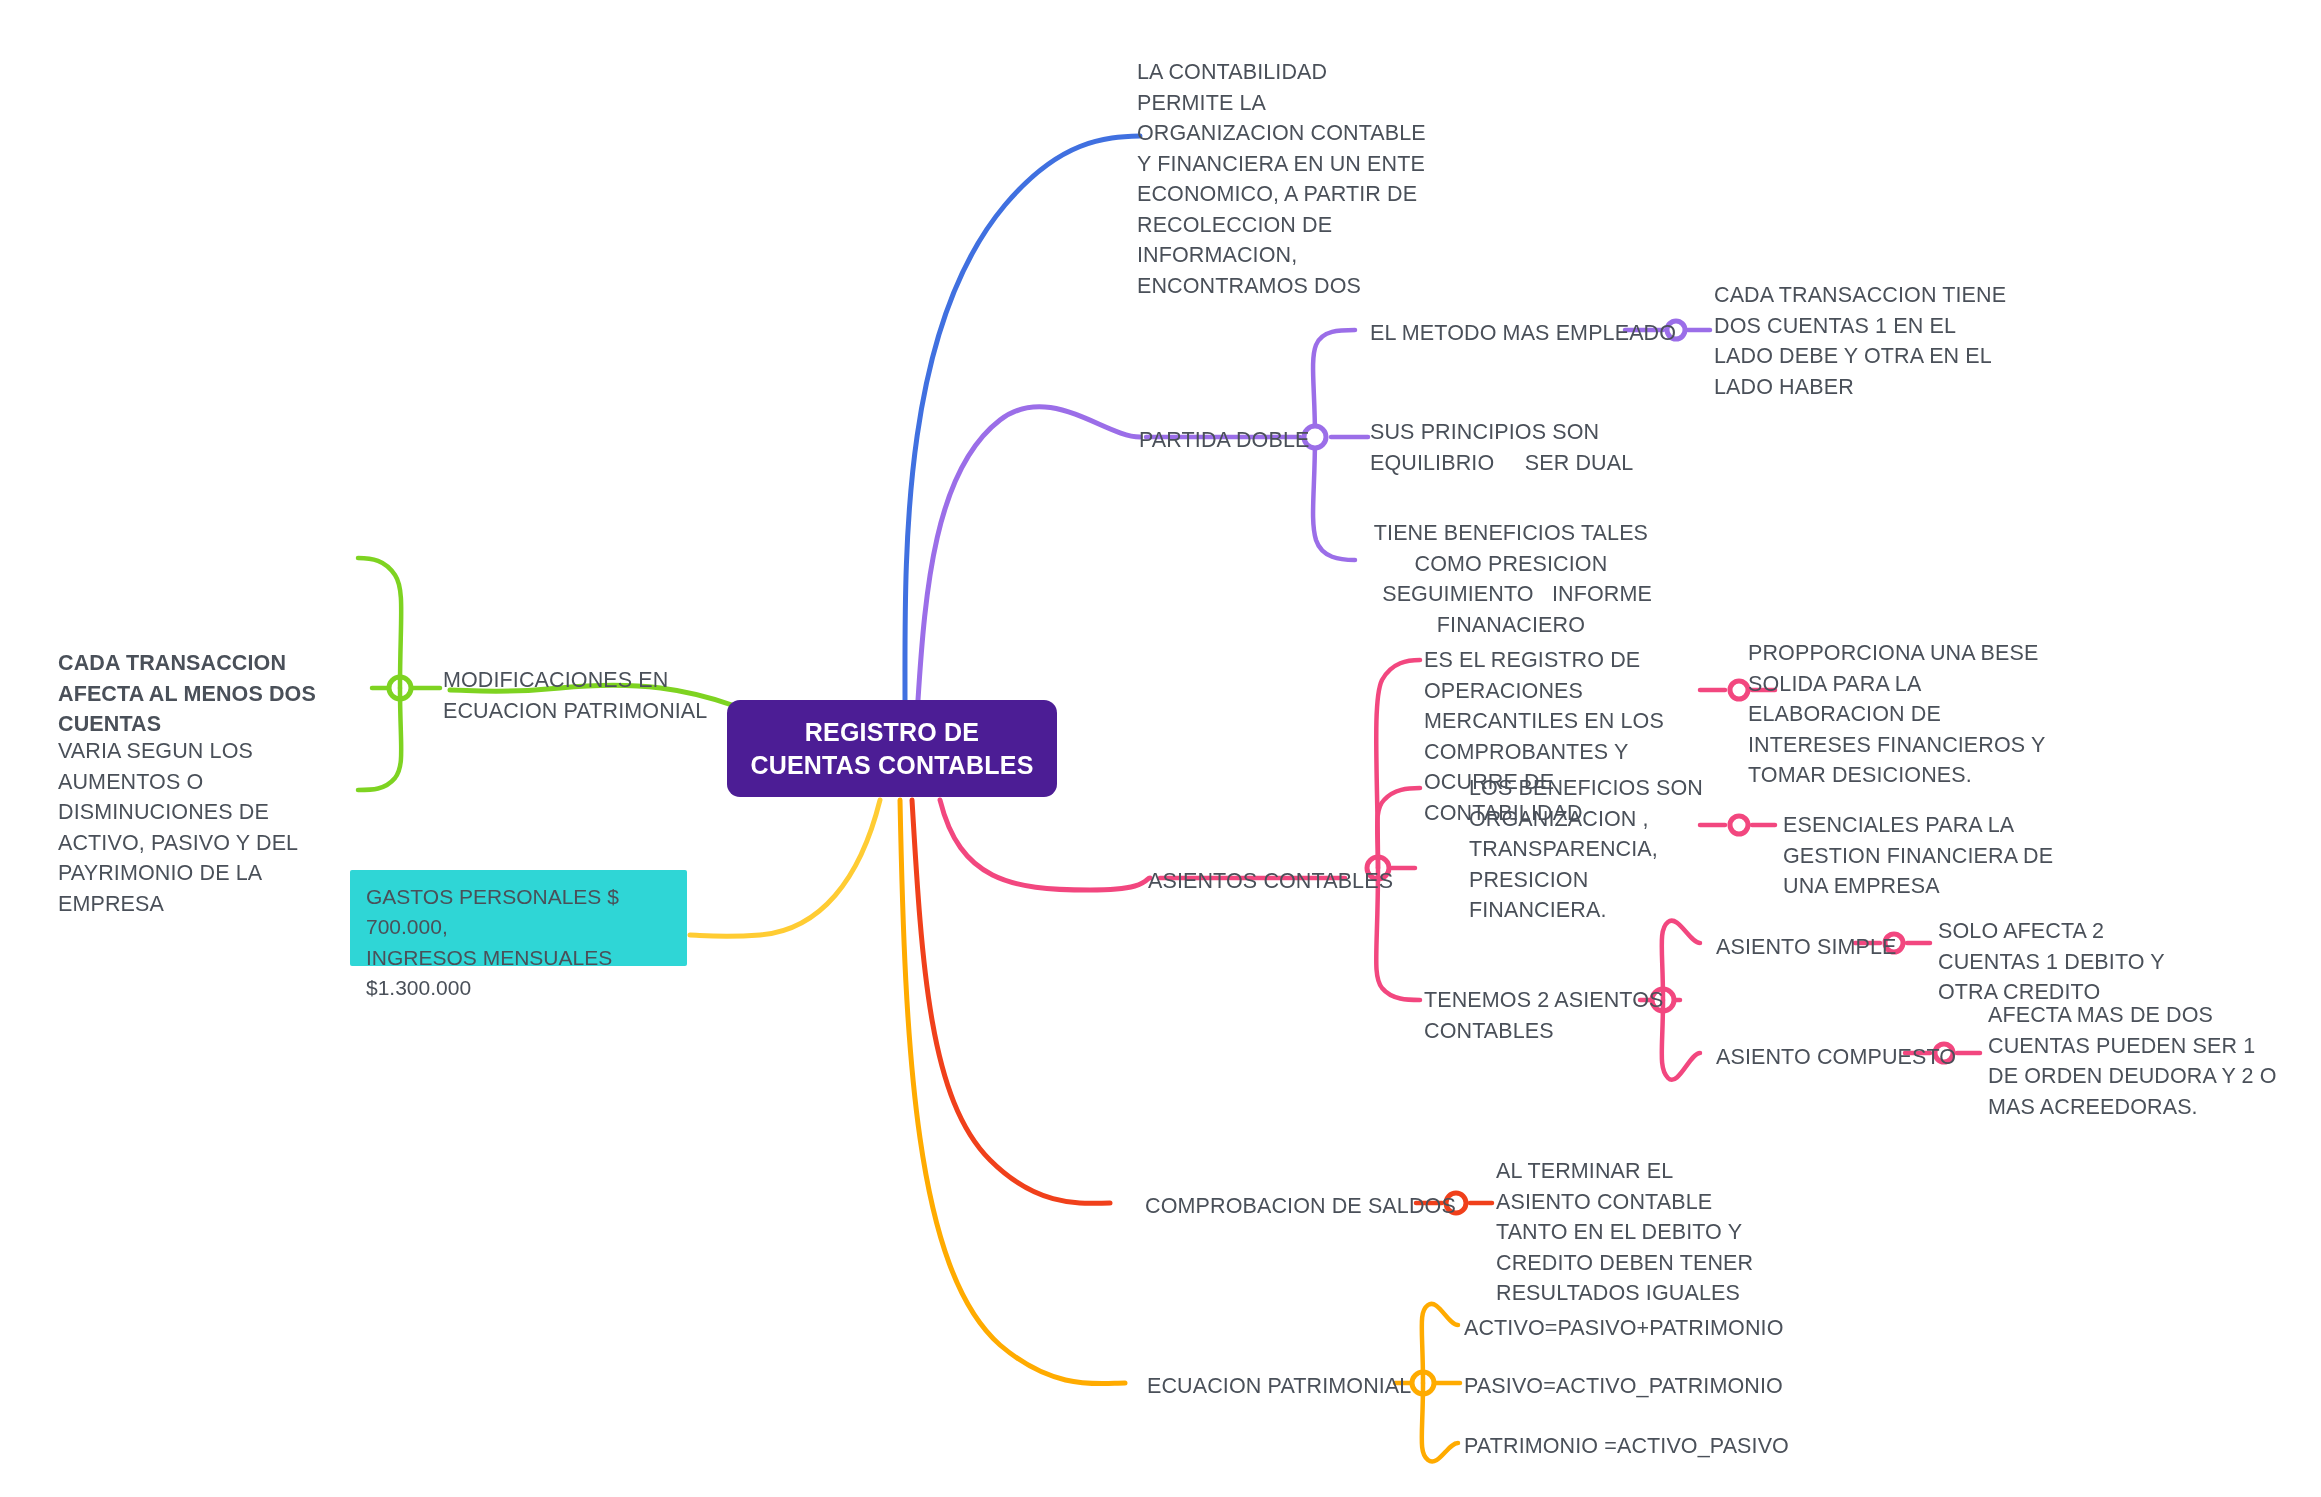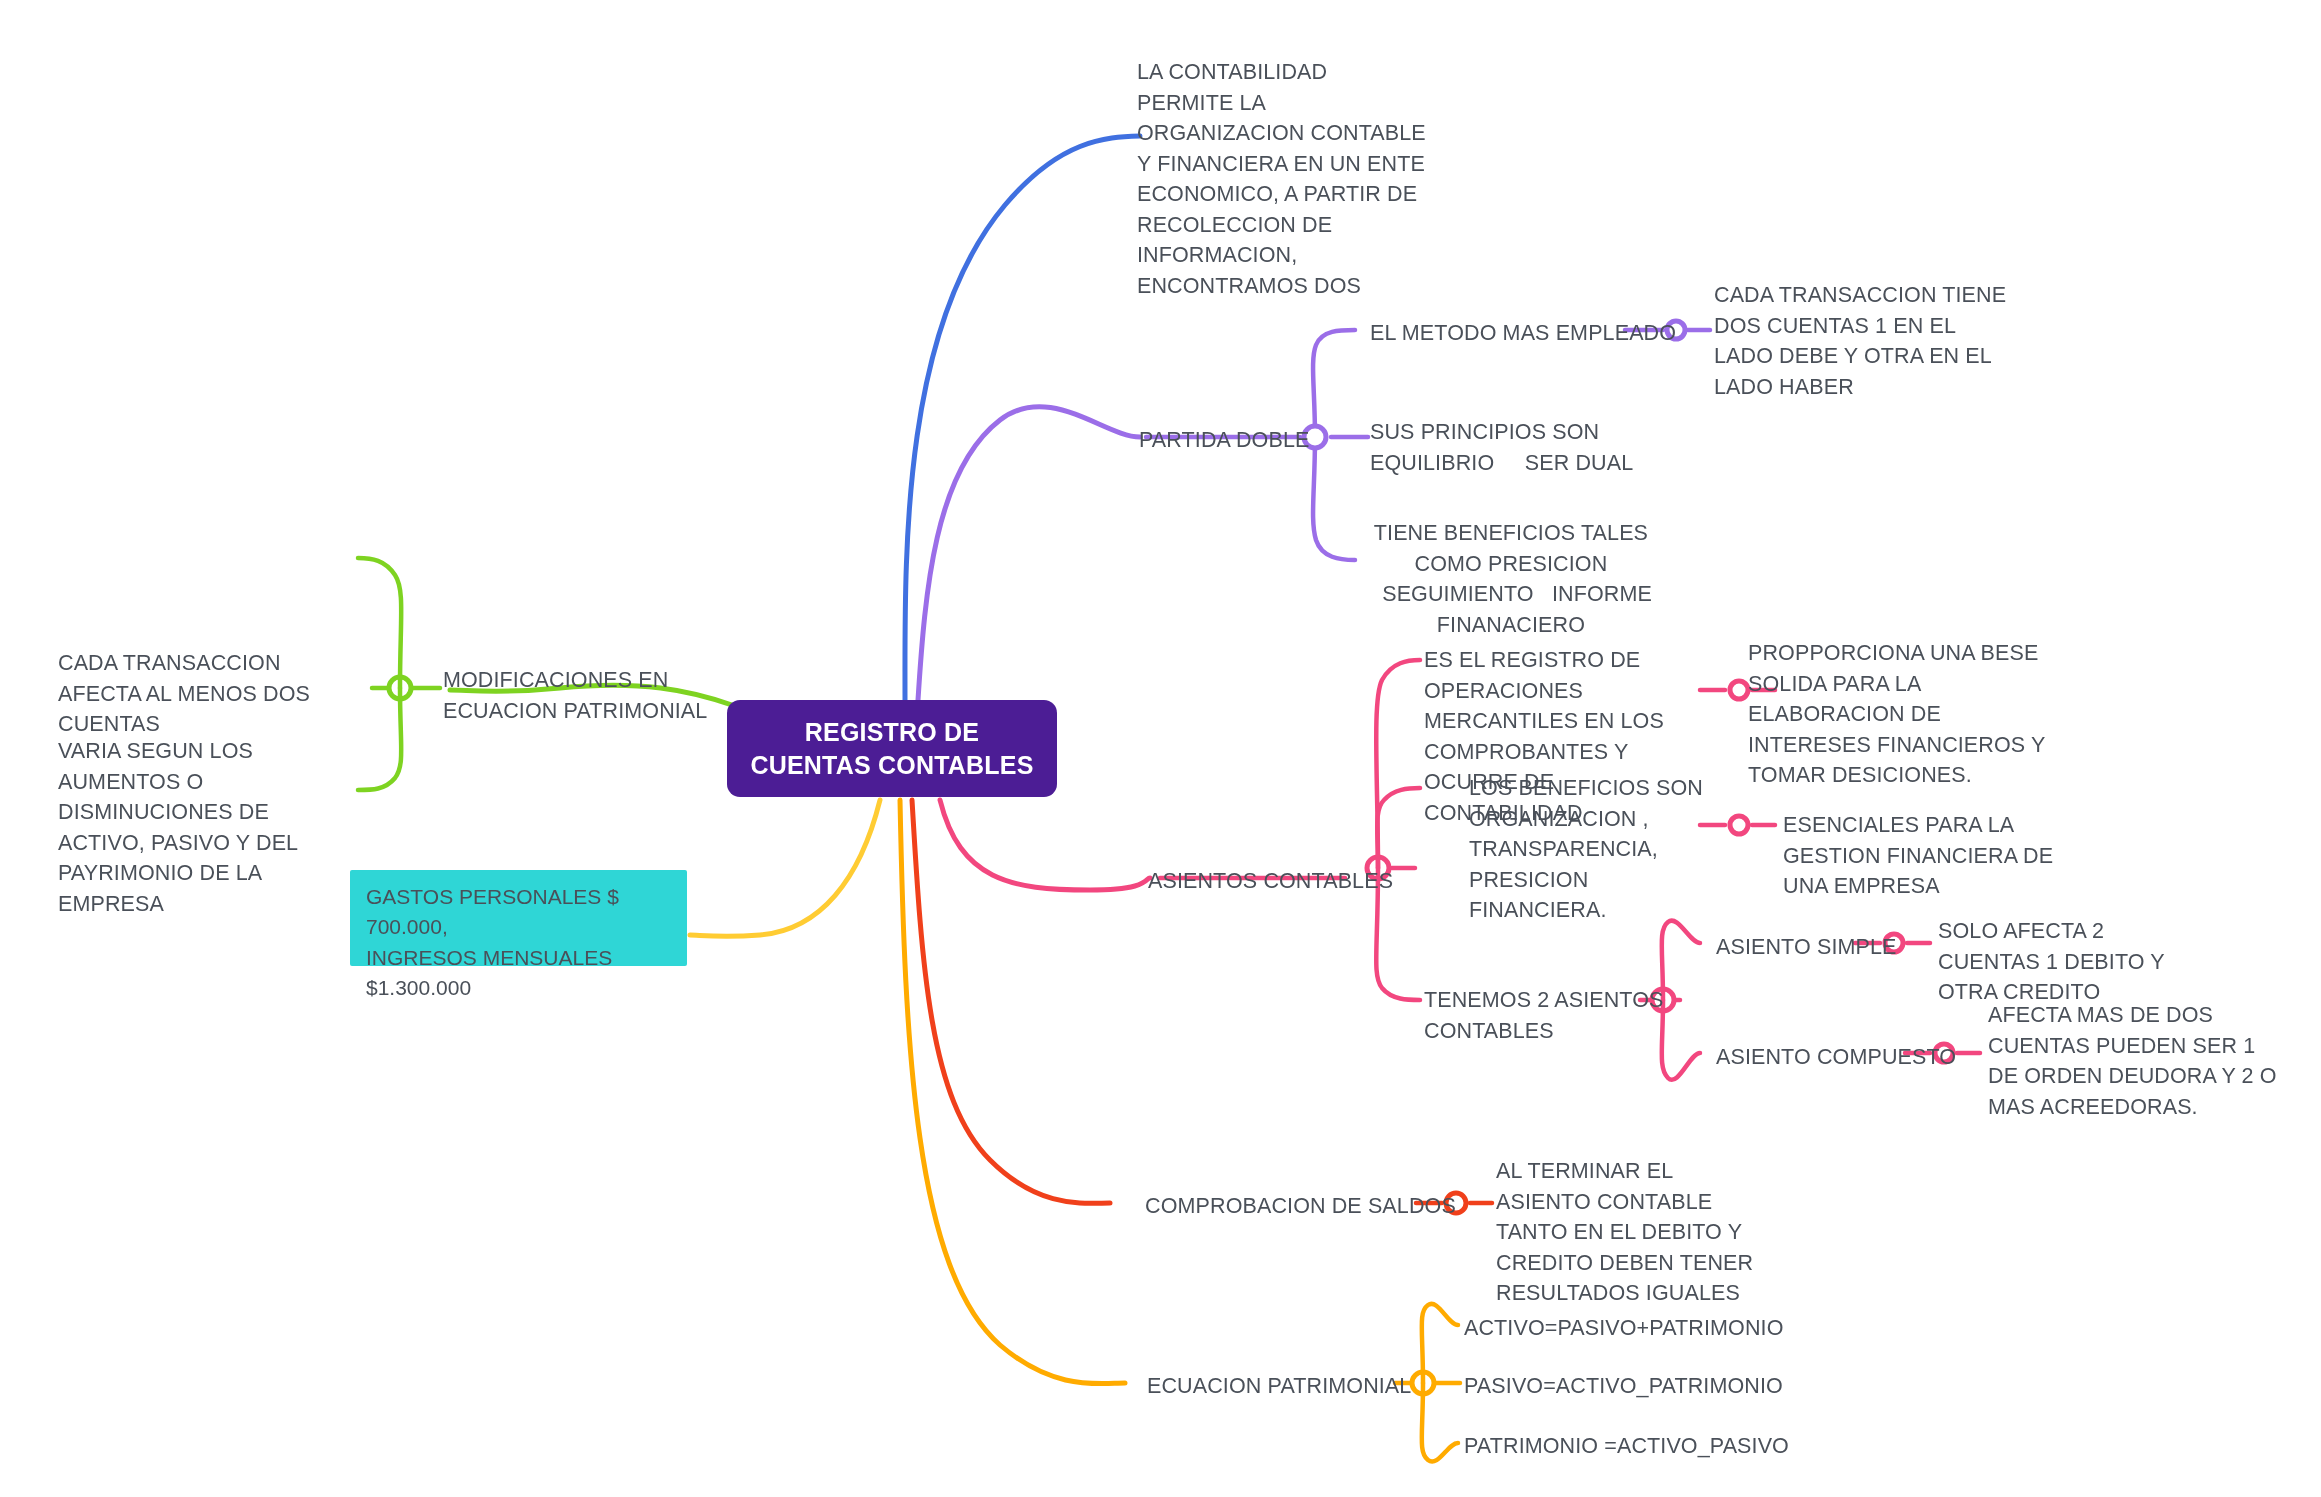--- a/index.html
+++ b/index.html
@@ -203,17 +203,17 @@
   <div class="node nowrap" style="left:1464px; top:1313px;">ACTIVO=PASIVO+PATRIMONIO</div>
 
   <div class="node nowrap" style="left:1464px; top:1371px;">PASIVO=ACTIVO_PATRIMONIO</div>
 
   <div class="node nowrap" style="left:1464px; top:1431px;">PATRIMONIO =ACTIVO_PASIVO</div>
 
   <div class="node nowrap" style="left:443px; top:665px;">MODIFICACIONES EN
 ECUACION PATRIMONIAL</div>
 
 
-  <div class="node w-wide" style="left:58px; top:648px;">CADA TRANSACCION AFECTA AL MENOS DOS CUENTAS</div>
+  <div class="node w-wide" style="left:58px; top:648px;font-weight:bold;">CADA TRANSACCION AFECTA AL MENOS DOS CUENTAS</div>
 
   <div class="node w-wide" style="left:58px; top:736px;">VARIA SEGUN LOS AUMENTOS O DISMINUCIONES DE ACTIVO, PASIVO Y DEL PAYRIMONIO DE LA EMPRESA</div>
 
 </div>
 
 </body></html>

